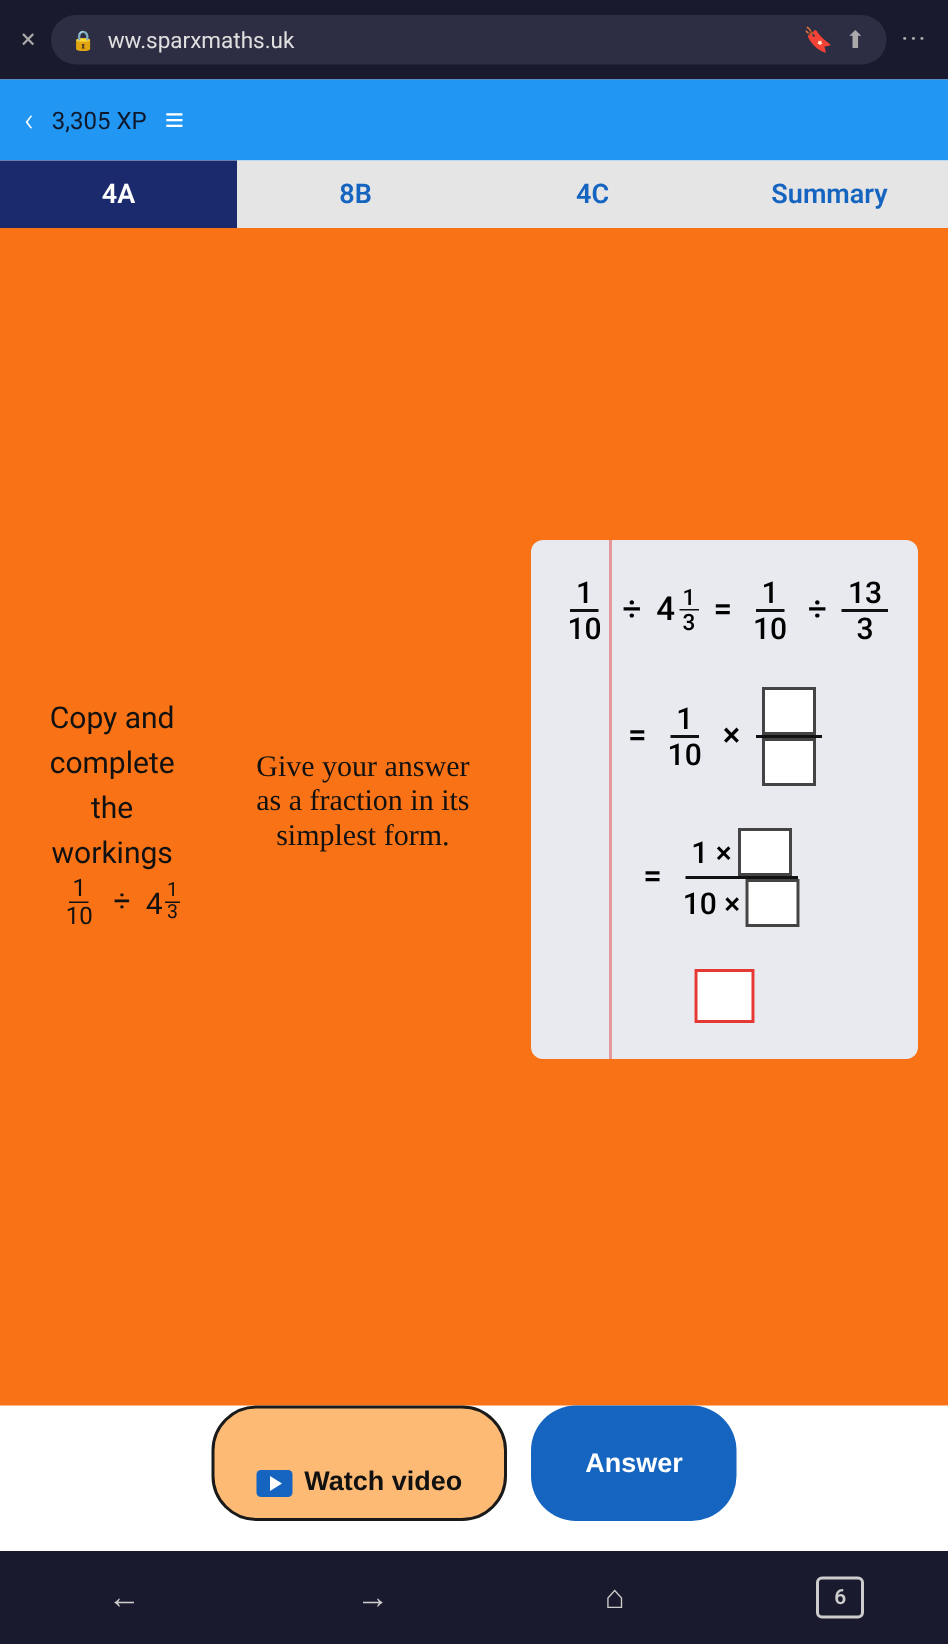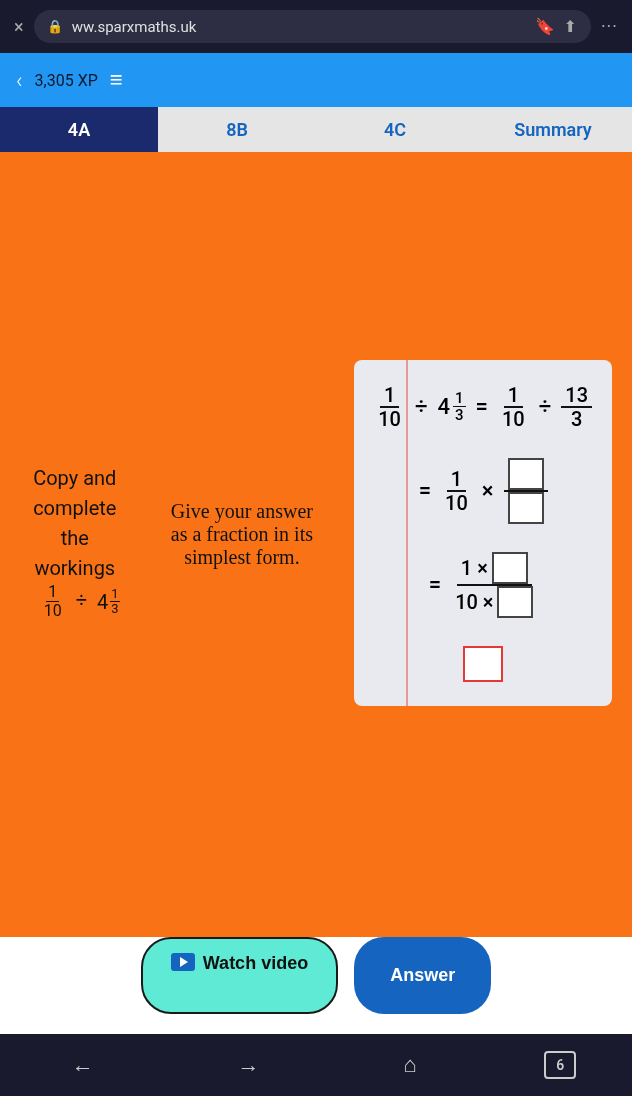--- a/index.html
+++ b/index.html
@@ -232,26 +232,26 @@
     
     .bottom-buttons {
       display: flex;
       gap: 16px;
       justify-content: center;
       padding: 0 20px 20px;
       flex-shrink: 0;
     }
     .btn-watch {
       display: flex;
-      align-items: flex-start;
+      align-items: flex-end;
       gap: 8px;
       padding: 14px 28px;
       border: 2.5px solid #1a1a1a;
       border-radius: 30px;
-      background: #5eead4;
+      background: #fdba74;
       font-size: 18px;
       font-weight: 600;
       cursor: pointer;
       color: #111;
     }
     .btn-watch .video-icon {
       width: 24px;
       height: 18px;
       background: #1565C0;
       border-radius: 3px;

